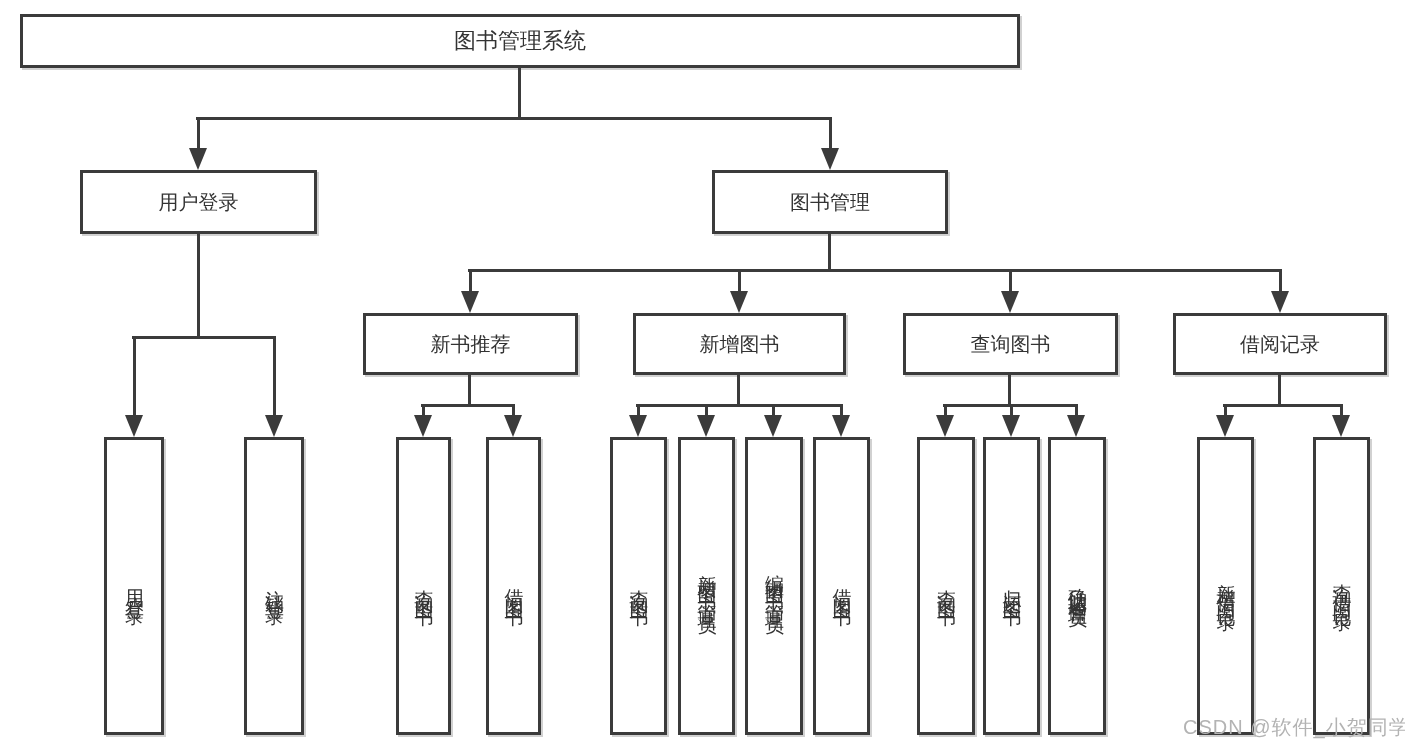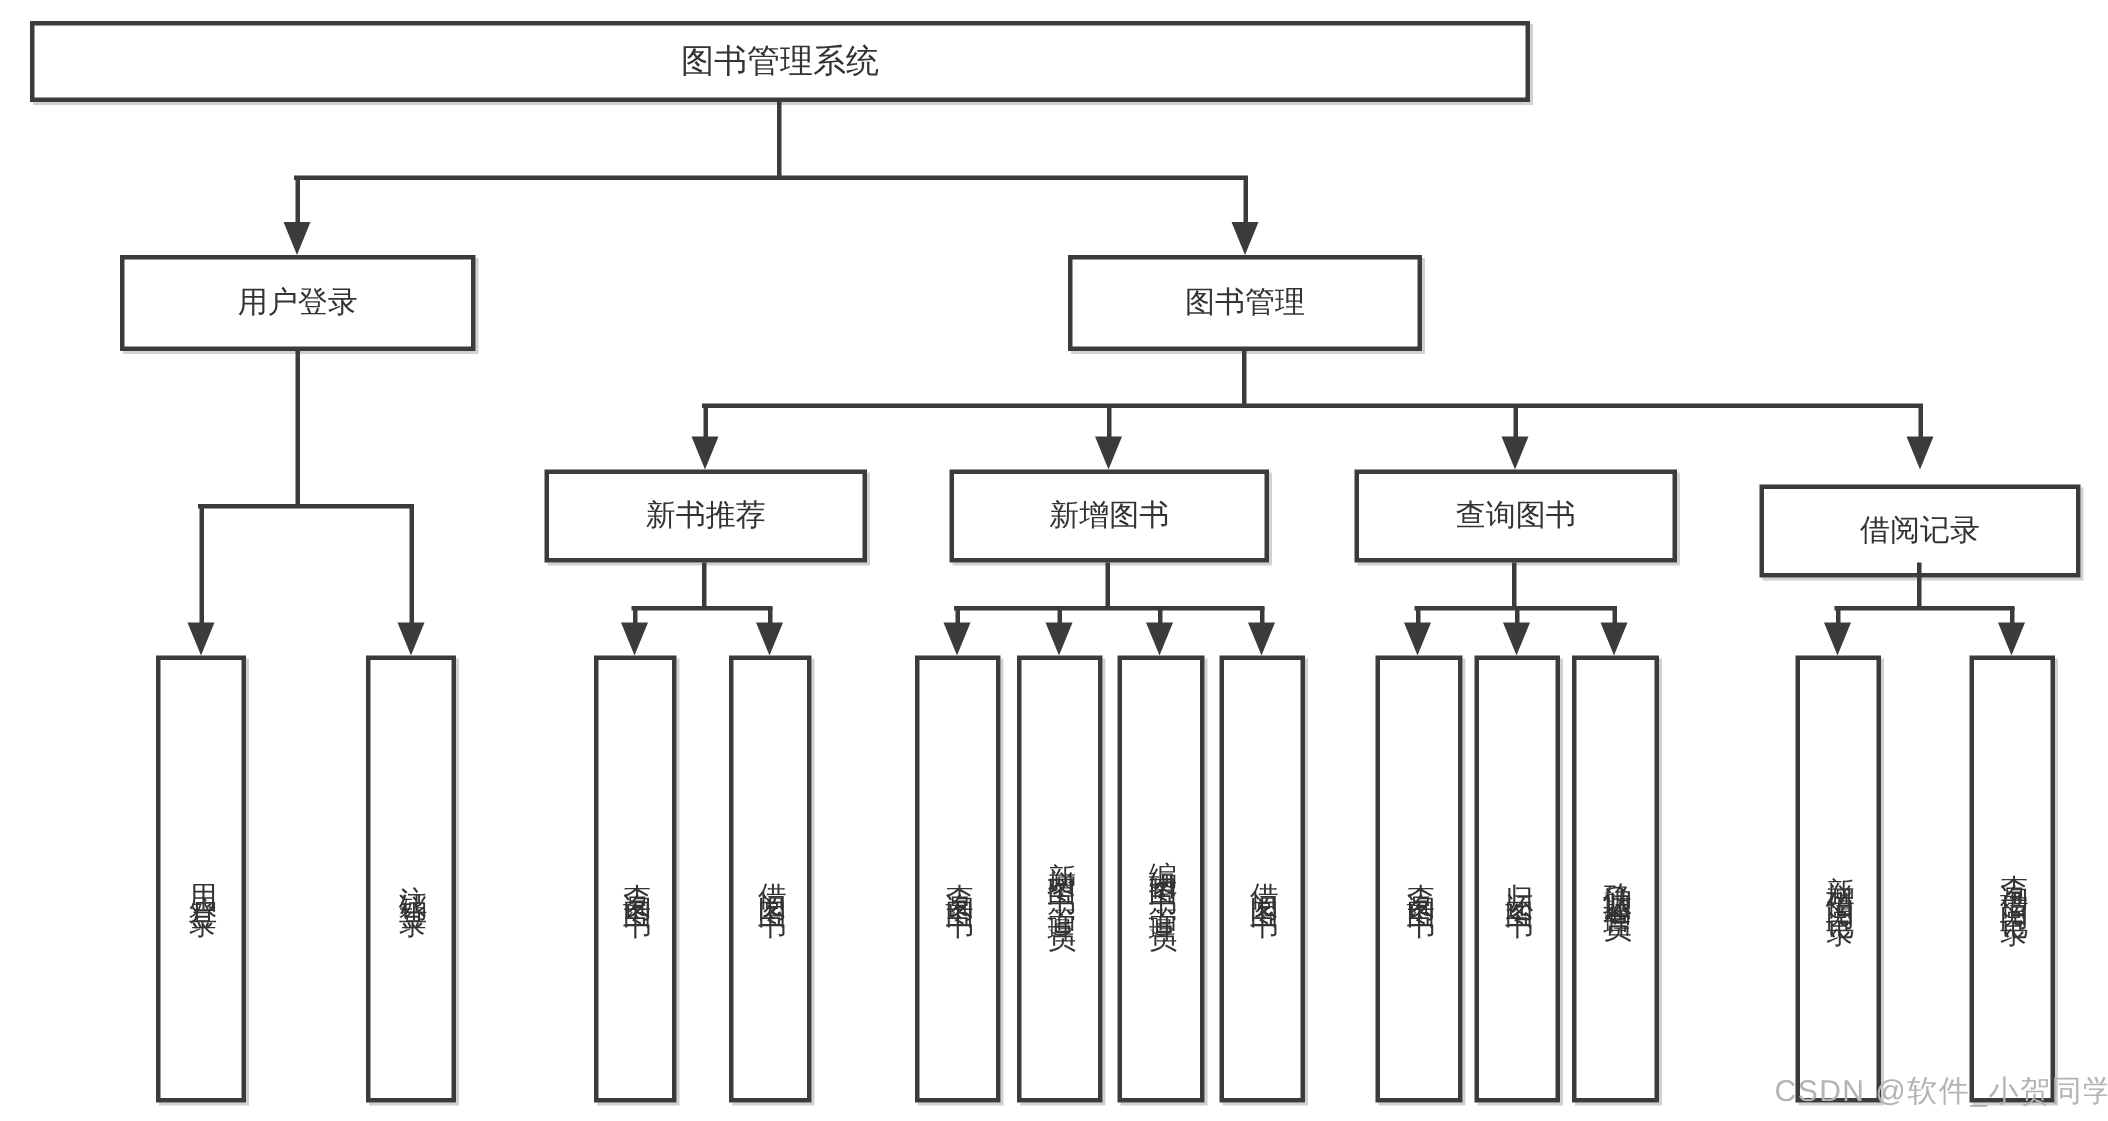--- a/index.html
+++ b/index.html
@@ -75,21 +75,21 @@
 <div class="canvas">
 
   <div class="box root" style="left:20px; top:14px; width:1000px; height:54px;">图书管理系统</div>
 
   <div class="box lvl" style="left:80px; top:170px; width:237px; height:64px;">用户登录</div>
   <div class="box lvl" style="left:363px; top:313px; width:215px; height:62px;">新书推荐</div>
 
   <div class="box lvl" style="left:712px; top:170px; width:236px; height:64px;">图书管理</div>
   <div class="box lvl" style="left:633px; top:313px; width:213px; height:62px;">新增图书</div>
   <div class="box lvl" style="left:903px; top:313px; width:215px; height:62px;">查询图书</div>
-  <div class="box lvl" style="left:1173px; top:323px; width:214px; height:62px;">借阅记录</div>
+  <div class="box lvl" style="left:1173px; top:313px; width:214px; height:62px;">借阅记录</div>
 
   <div class="box vbox" style="left:104px; top:437px; width:60px; height:298px;">用户登录</div>
   <div class="box vbox" style="left:244px; top:437px; width:60px; height:298px;">注销登录</div>
 
   <div class="box vbox" style="left:396px; top:437px; width:55px; height:298px;">查询图书</div>
   <div class="box vbox" style="left:486px; top:437px; width:55px; height:298px;">借阅图书</div>
 
   <div class="box vbox" style="left:610px; top:437px; width:57px; height:298px;">查询图书</div>
   <div class="box vbox" style="left:678px; top:437px; width:57px; height:298px;">新增图书（管理员）</div>
   <div class="box vbox" style="left:745px; top:437px; width:58px; height:298px;">编辑图书（管理员）</div>

